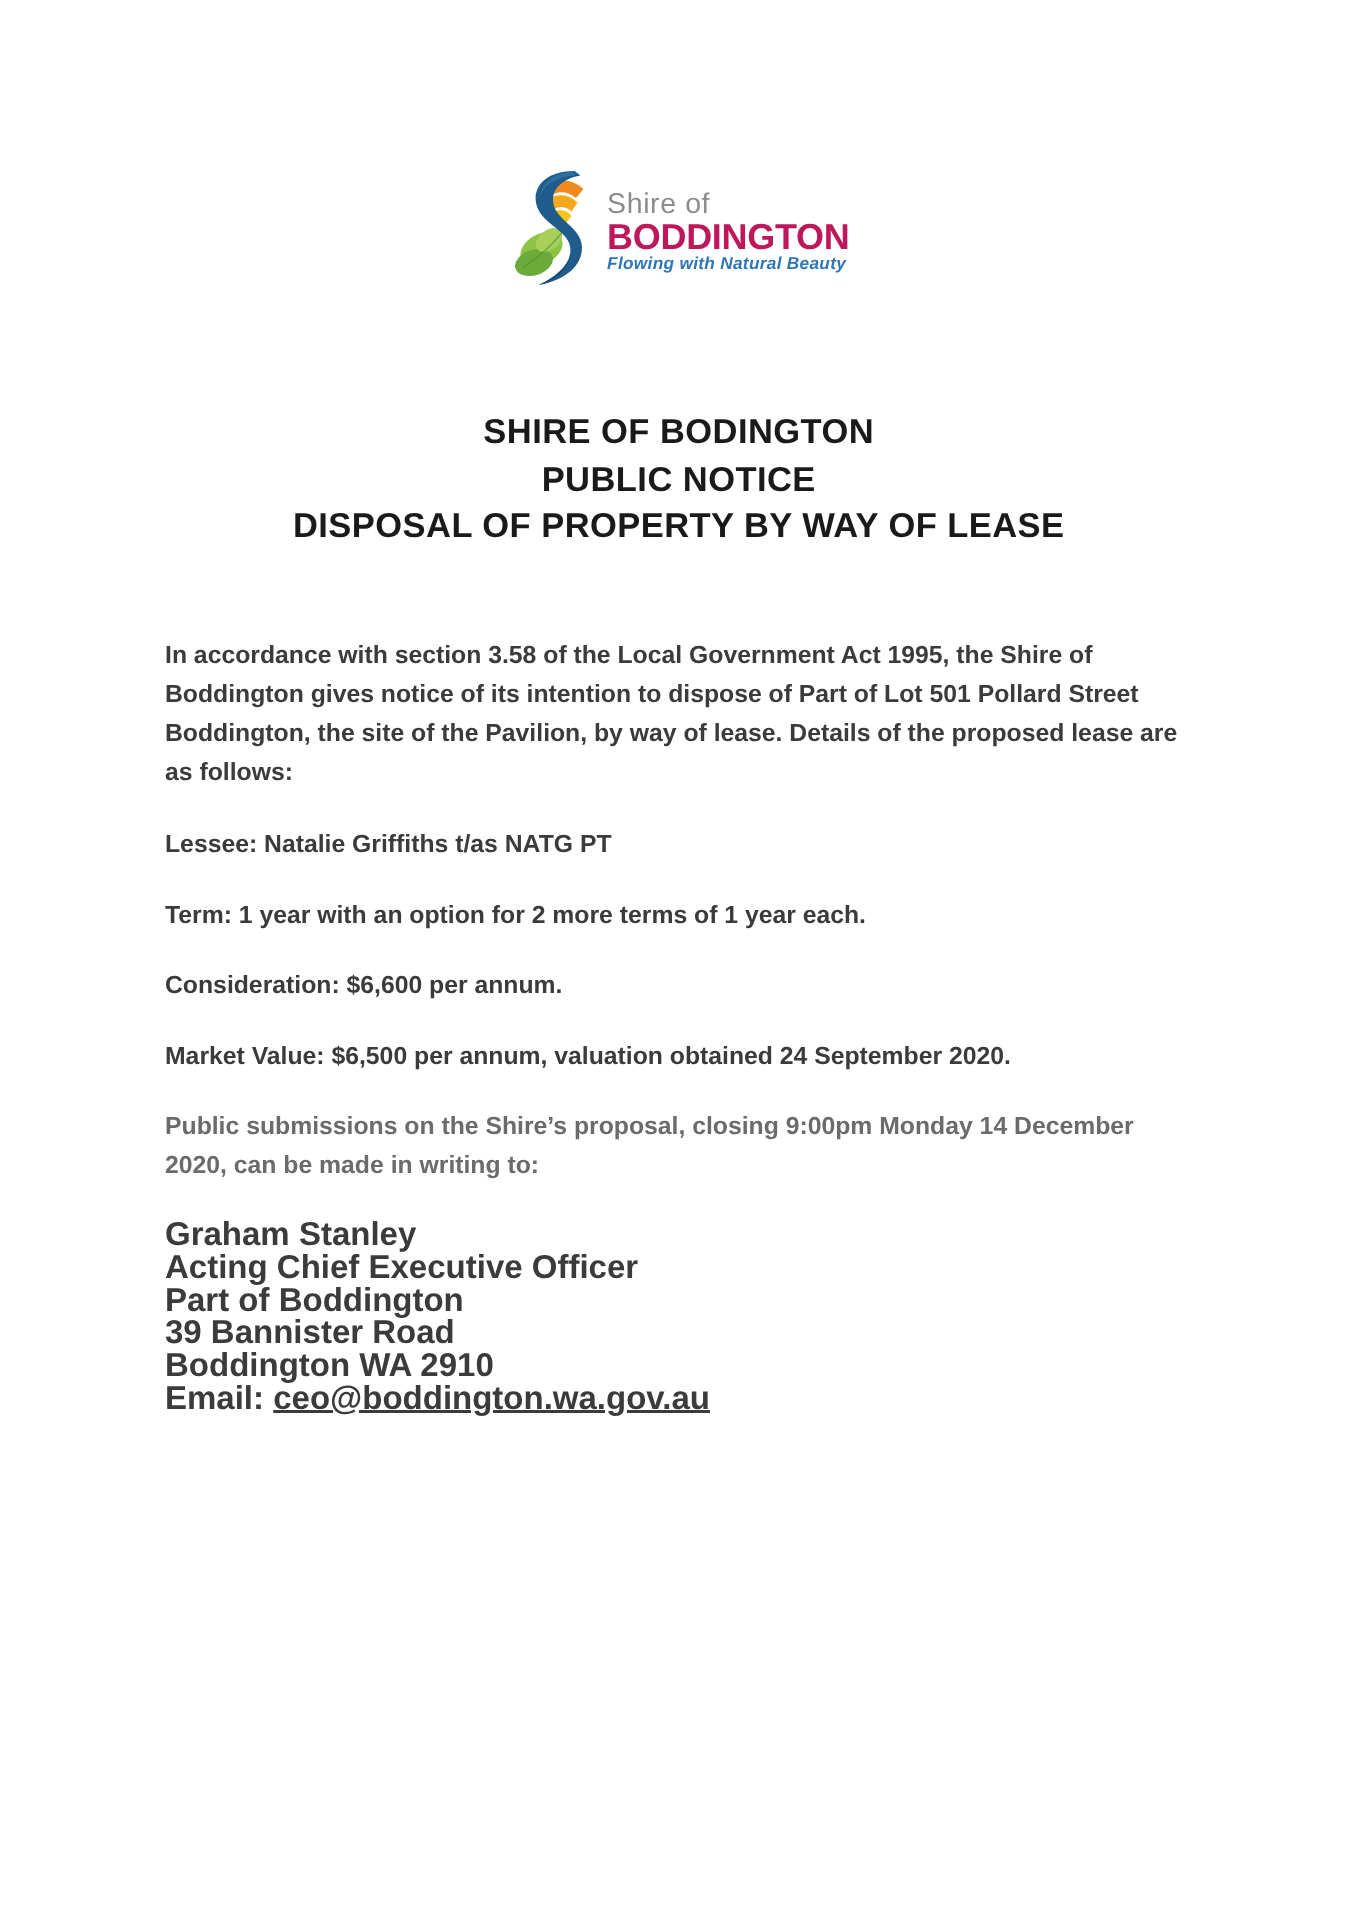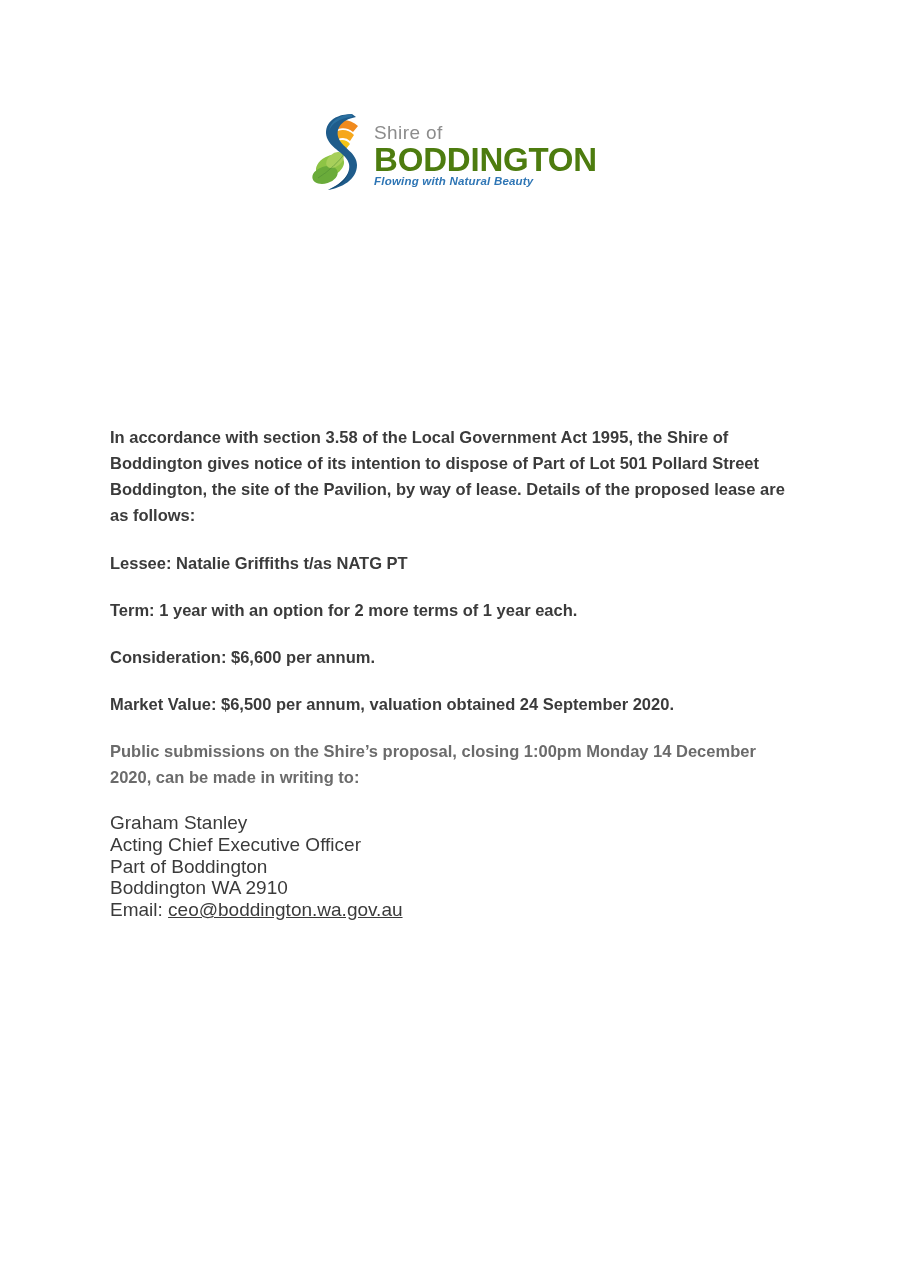--- a/index.html
+++ b/index.html
@@ -52,23 +52,23 @@
     padding-top: 6px;
   }
   .logo-shire {
     font-size: 19px;
     color: #8c8c8c;
     letter-spacing: 0.4px;
     font-weight: 400;
     margin-bottom: 1px;
   }
   .logo-name {
-    font-size: 33px;
+    font-size: 24px;
     font-weight: 700;
-    color: #4d7c0f;
+    color: #be185d;
     letter-spacing: -0.2px;
     line-height: 1;
   }
   .logo-tag {
     font-size: 11.5px;
     font-style: italic;
     color: #2f76b5;
     letter-spacing: 0.2px;
     margin-top: 0;
     font-weight: 600;
@@ -105,25 +105,25 @@
     margin: 0 0 22px 0;
     font-weight: 700;
   }
   .para.lighter {
     color: #6b6b6b;
   }
   .para.tight {
     margin-bottom: 21px;
   }
   .address {
-    font-size: 19px;
+    font-size: 22px;
     line-height: 21.8px;
     color: #3b3b3b;
     margin: 0;
-    font-weight: 400;
+    font-weight: 700;
   }
   .addr-line {
     display: block;
     white-space: pre;
   }
   .email-link {
     color: #3b3b3b;
     text-decoration: underline;
     text-underline-offset: 1px;
   }
@@ -155,38 +155,44 @@
 
       <div class="logo-words">
         <span class="logo-shire">Shire of</span>
         <span class="logo-name">BODDINGTON</span>
         <span class="logo-tag">Flowing with Natural Beauty</span>
       </div>
 
     </div>
   </div>
 
+  <div class="title-block">
+    <div class="title-line">SHIRE OF BODINGTON</div>
+    <div class="title-line">PUBLIC NOTICE</div>
+    <div class="title-line">DISPOSAL OF PROPERTY BY WAY OF LEASE</div>
+  </div>
 
   <div class="body-block">
 
     <p class="para">In accordance with section 3.58 of the Local Government Act 1995, the Shire of Boddington gives notice of its intention to dispose of Part of Lot 501 Pollard Street Boddington, the site of the Pavilion, by way of lease. Details of the proposed lease are as follows:</p>
 
     <p class="para tight">Lessee:  Natalie Griffiths t/as NATG PT</p>
 
     <p class="para tight">Term: 1 year with an option for 2 more terms of 1 year each.</p>
 
     <p class="para tight">Consideration: $6,600 per annum.</p>
 
     <p class="para tight">Market Value: $6,500 per annum, valuation obtained 24 September 2020.</p>
 
-    <p class="para lighter">Public submissions on the Shire’s proposal, closing 1:00pm Monday 14 December 2020, can be made in writing to:</p>
+    <p class="para lighter">Public submissions on the Shire’s proposal, closing 9:00pm Monday 14 December 2020, can be made in writing to:</p>
 
     <div class="address">
       <span class="addr-line">Graham Stanley</span>
       <span class="addr-line">Acting Chief Executive Officer</span>
       <span class="addr-line">Part of Boddington</span>
+      <span class="addr-line">39 Bannister Road</span>
       <span class="addr-line">Boddington WA 2910</span>
       <span class="addr-line"><span>Email: </span><a class="email-link" href="#">ceo@boddington.wa.gov.au</a></span>
     </div>
 
   </div>
 
 </div>
 
 </body></html>

